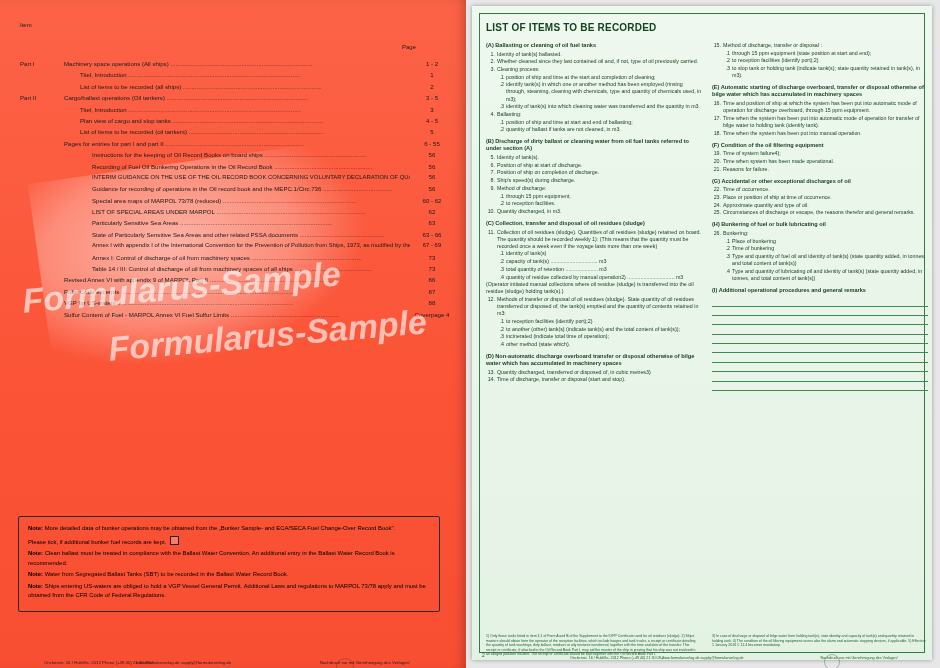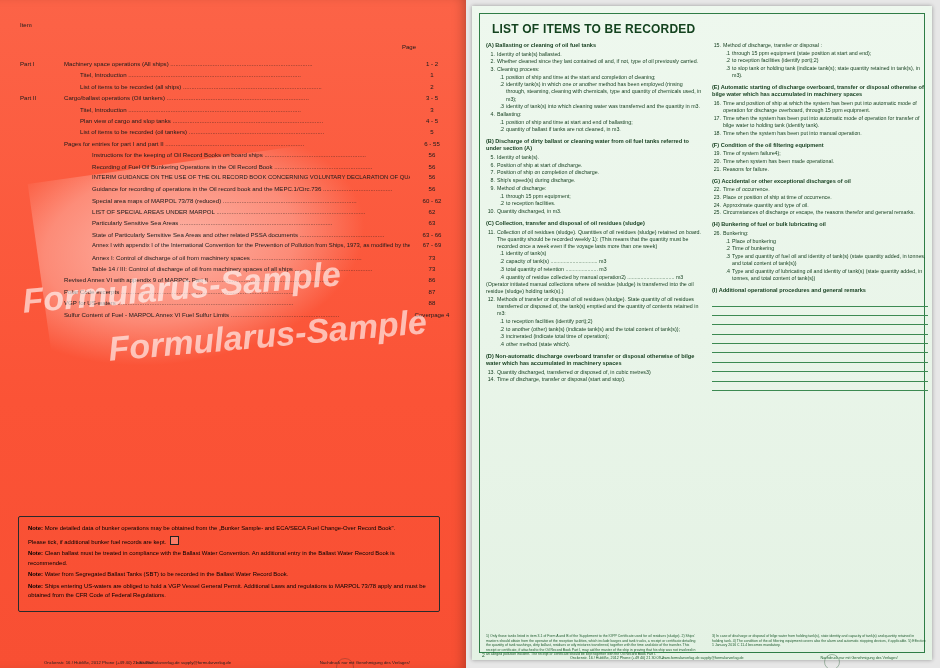--- a/index.html
+++ b/index.html
@@ -36,21 +36,21 @@
   .footer .fr{position:absolute;right:40px;top:0;text-align:left;}
   .footer .seal{position:absolute;right:96px;top:-2px;width:16px;height:16px;border-radius:50%;
                 border:1px solid rgba(40,40,40,.55);opacity:.5;}
 
   
   .right{left:466px;width:474px;background:#e7e7e7;}
   .sheet{position:absolute;left:6px;top:6px;right:8px;bottom:8px;background:#eaf6ea;
          background:linear-gradient(180deg,#eef8ee 0%,#e4f2e4 100%);
          box-shadow:0 0 4px rgba(0,0,0,.35);}
   .sheet .frame{position:absolute;left:7px;top:7px;right:7px;bottom:7px;border:1.1px solid #2f7d46;}
-  .gtitle{position:absolute;left:20px;top:16px;font-size:12px;font-weight:bold;color:#14431f;letter-spacing:.2px;}
+  .gtitle{position:absolute;left:14px;top:16px;font-size:10px;font-weight:bold;color:#14431f;letter-spacing:.2px;}
 
   .col{position:absolute;top:36px;bottom:46px;color:#133d1d;font-size:5.3px;line-height:7.1px;}
   .colA{left:14px;width:216px;}
   .colB{left:240px;width:216px;}
 
   .sec{margin-bottom:5px;position:relative;}
   .sec .sh{font-weight:bold;font-size:5.6px;margin-bottom:1.5px;}
   .li{position:relative;padding-left:11px;margin-bottom:.6px;}
   .li .n{position:absolute;left:0;top:0;width:9px;text-align:right;}
   .li2{padding-left:20px;position:relative;margin-bottom:.6px;}

